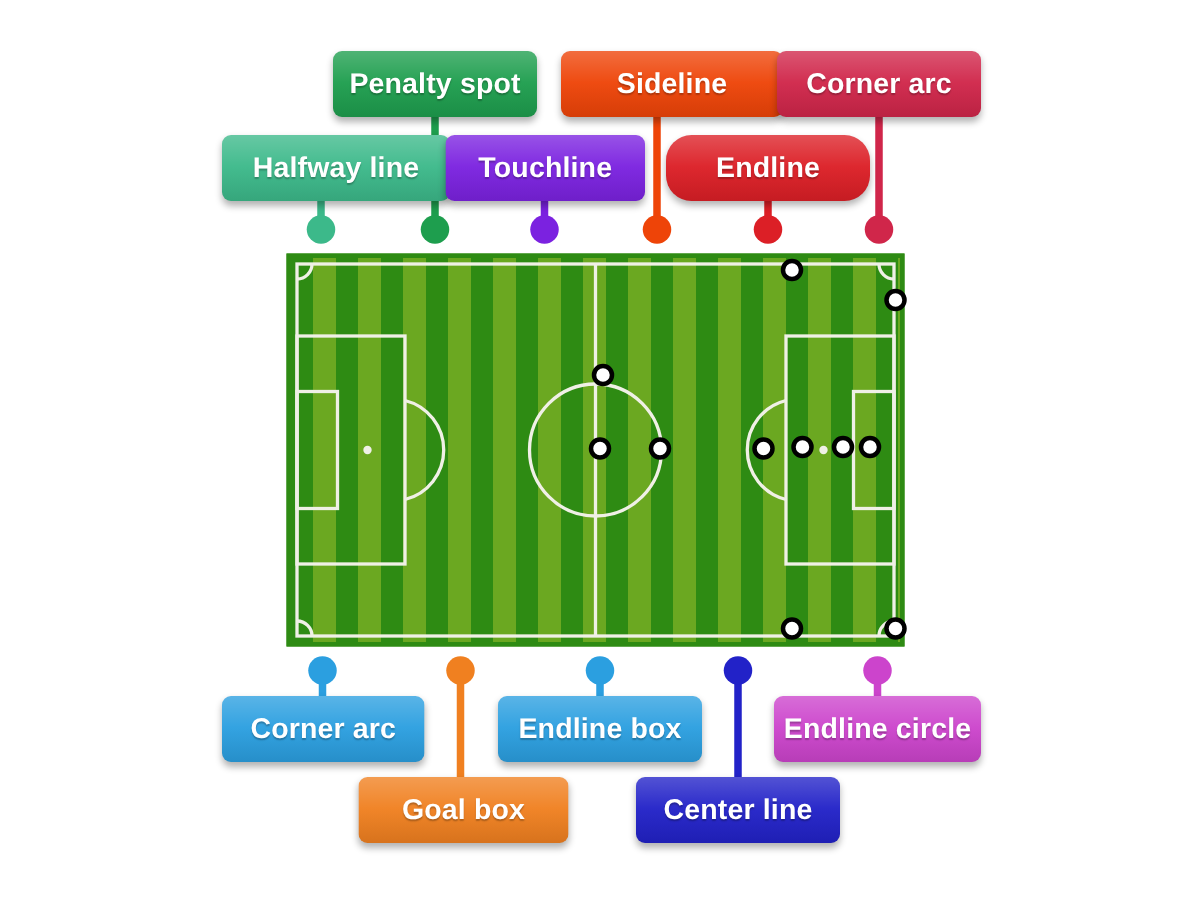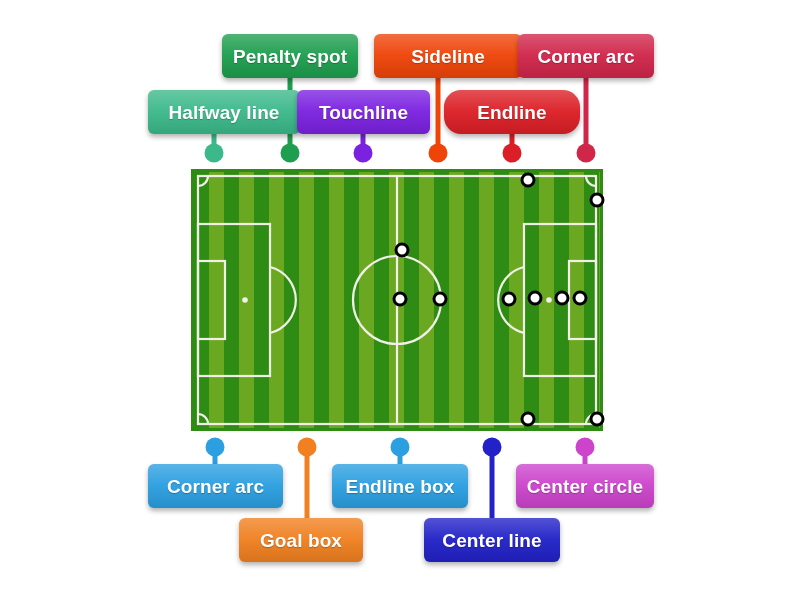--- a/index.html
+++ b/index.html
@@ -186,37 +186,37 @@
       <div class="chip" style="left: 518px; top: 34px; width: 136px; background: linear-gradient(rgba(255, 255, 255, 0.22) 0%, rgba(255, 255, 255, 0.04) 48%, rgba(0, 0, 0, 0.1) 100%) rgb(208, 38, 74);">
         <span class="chip-text">Corner arc</span>
       </div>
       <div class="stem" style="left: 215px; top: 446px; height: 20px; background: rgb(43, 159, 224);"></div>
       <div class="knob" style="left: 215px; top: 447px; background: rgb(43, 159, 224);"></div>
       <div class="chip" style="left: 148px; top: 464px; width: 135px; background: linear-gradient(rgba(255, 255, 255, 0.22) 0%, rgba(255, 255, 255, 0.04) 48%, rgba(0, 0, 0, 0.1) 100%) rgb(43, 159, 224);">
         <span class="chip-text">Corner arc</span>
       </div>
       <div class="stem" style="left: 307px; top: 446px; height: 74px; background: rgb(240, 128, 32);"></div>
       <div class="knob" style="left: 307px; top: 447px; background: rgb(240, 128, 32);"></div>
-      <div class="chip" style="left: 239px; top: 518px; width: 124px; background: linear-gradient(rgba(255, 255, 255, 0.22) 0%, rgba(255, 255, 255, 0.04) 48%, rgba(0, 0, 0, 0.1) 100%) rgb(240, 128, 32);">
+      <div class="chip" style="left: 239px; top: 518px; width: 140px; background: linear-gradient(rgba(255, 255, 255, 0.22) 0%, rgba(255, 255, 255, 0.04) 48%, rgba(0, 0, 0, 0.1) 100%) rgb(240, 128, 32);">
         <span class="chip-text">Goal box</span>
       </div>
       <div class="stem" style="left: 400px; top: 446px; height: 20px; background: rgb(43, 159, 224);"></div>
       <div class="knob" style="left: 400px; top: 447px; background: rgb(43, 159, 224);"></div>
       <div class="chip" style="left: 332px; top: 464px; width: 136px; background: linear-gradient(rgba(255, 255, 255, 0.22) 0%, rgba(255, 255, 255, 0.04) 48%, rgba(0, 0, 0, 0.1) 100%) rgb(43, 159, 224);">
         <span class="chip-text">Endline box</span>
       </div>
       <div class="stem" style="left: 492px; top: 446px; height: 74px; background: rgb(34, 34, 200);"></div>
       <div class="knob" style="left: 492px; top: 447px; background: rgb(34, 34, 200);"></div>
       <div class="chip" style="left: 424px; top: 518px; width: 136px; background: linear-gradient(rgba(255, 255, 255, 0.22) 0%, rgba(255, 255, 255, 0.04) 48%, rgba(0, 0, 0, 0.1) 100%) rgb(34, 34, 200);">
         <span class="chip-text">Center line</span>
       </div>
       <div class="stem" style="left: 585px; top: 446px; height: 20px; background: rgb(204, 68, 204);"></div>
       <div class="knob" style="left: 585px; top: 447px; background: rgb(204, 68, 204);"></div>
       <div class="chip" style="left: 516px; top: 464px; width: 138px; background: linear-gradient(rgba(255, 255, 255, 0.22) 0%, rgba(255, 255, 255, 0.04) 48%, rgba(0, 0, 0, 0.1) 100%) rgb(204, 68, 204);">
-        <span class="chip-text">Center circle</span>
+        <span class="chip-text">Endline circle</span>
       </div>
     </div>
 
 <div class="pitch-marker" style="left: 528px; top: 180px;"></div>
     <div class="pitch-marker" style="left: 597px; top: 200px;"></div>
     <div class="pitch-marker" style="left: 402px; top: 250px;"></div>
     <div class="pitch-marker" style="left: 400px; top: 299px;"></div>
     <div class="pitch-marker" style="left: 440px; top: 299px;"></div>
     <div class="pitch-marker" style="left: 509px; top: 299px;"></div>
     <div class="pitch-marker" style="left: 535px; top: 298px;"></div>

